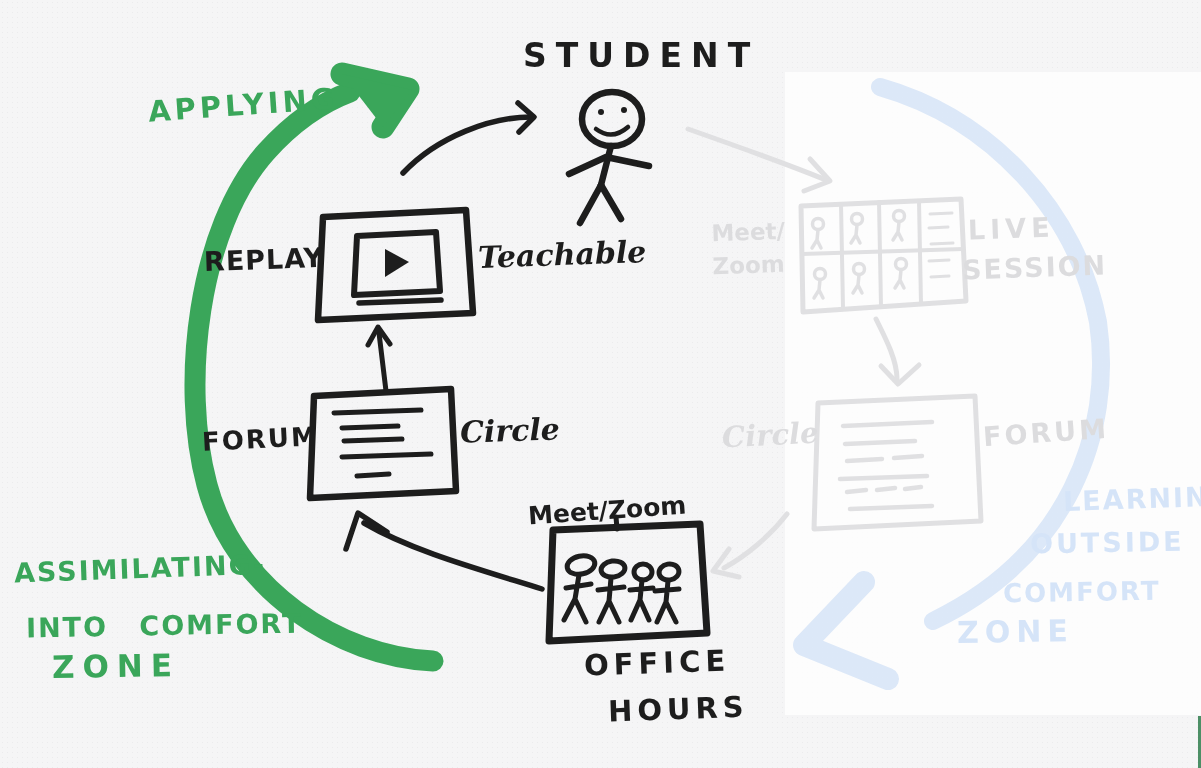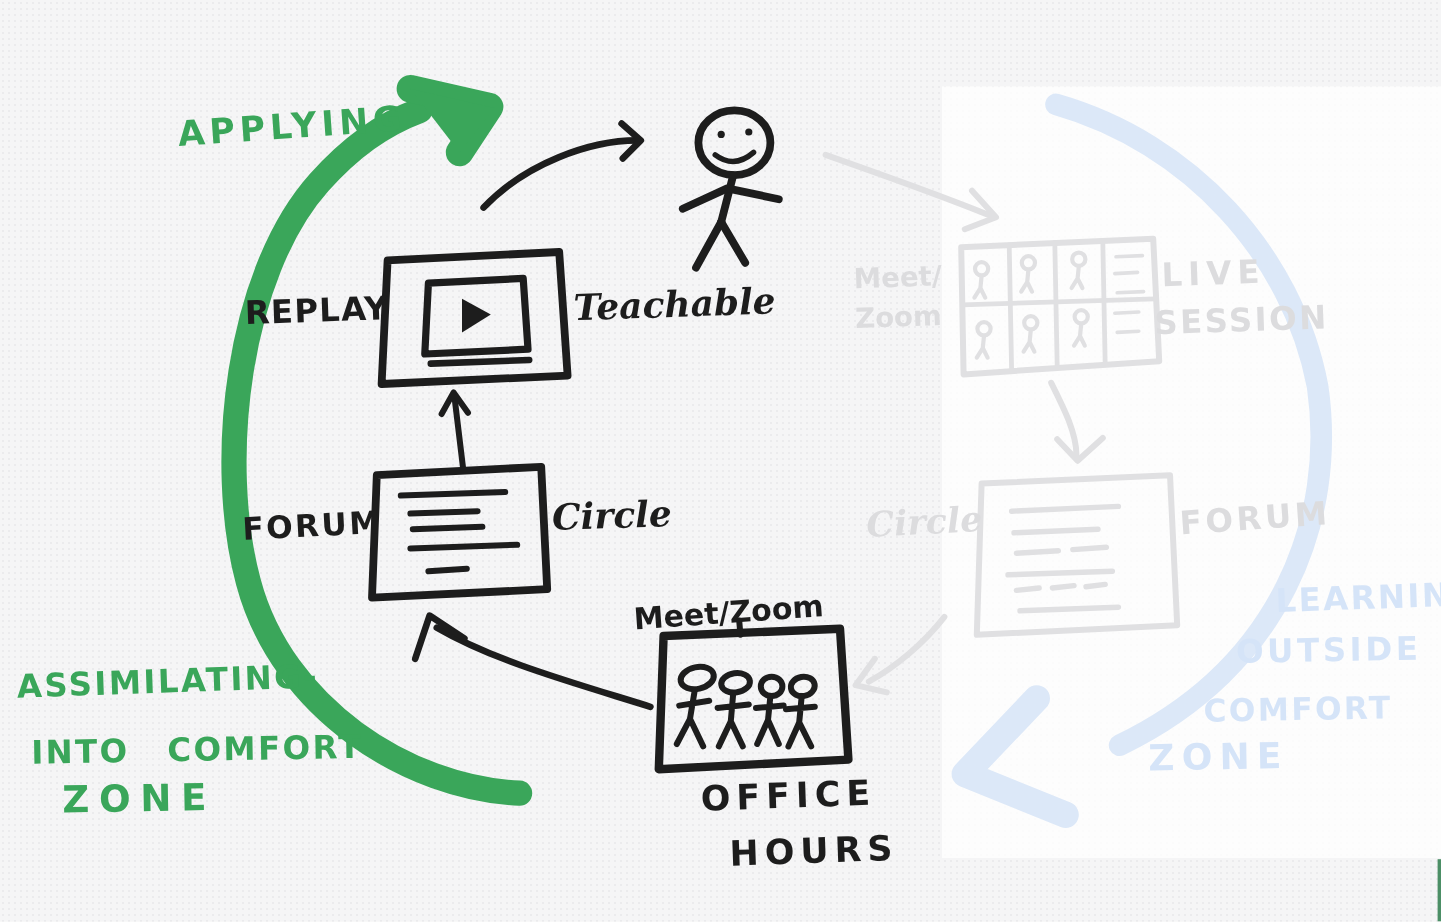--- a/index.html
+++ b/index.html
@@ -186,20 +186,21 @@
       </g>
     </g>
 
     <g stroke="none" fill="#1d1d1d">
       <circle cx="601" cy="112" r="3"></circle>
       <circle cx="624" cy="110" r="3"></circle>
       <path d="M 385,249 L 385,277 L 409,262 Z"></path>
     </g>
   </svg>
 
+  <div class="lbl student-label">STUDENT</div>
   <div class="lbl green applying-label">APPLYING</div>
   <div class="lbl replay-label">REPLAY</div>
   <div class="lbl cursive teachable-label">Teachable</div>
   <div class="lbl forum-label">FORUM</div>
   <div class="lbl cursive circle-label">Circle</div>
   <div class="lbl meetzoom-label">Meet/Zoom</div>
   <div class="lbl office-label">OFFICE</div>
   <div class="lbl hours-label">HOURS</div>
   <div class="lbl green assim1">ASSIMILATING-</div>
   <div class="lbl green assim2">INTO COMFORT</div>

